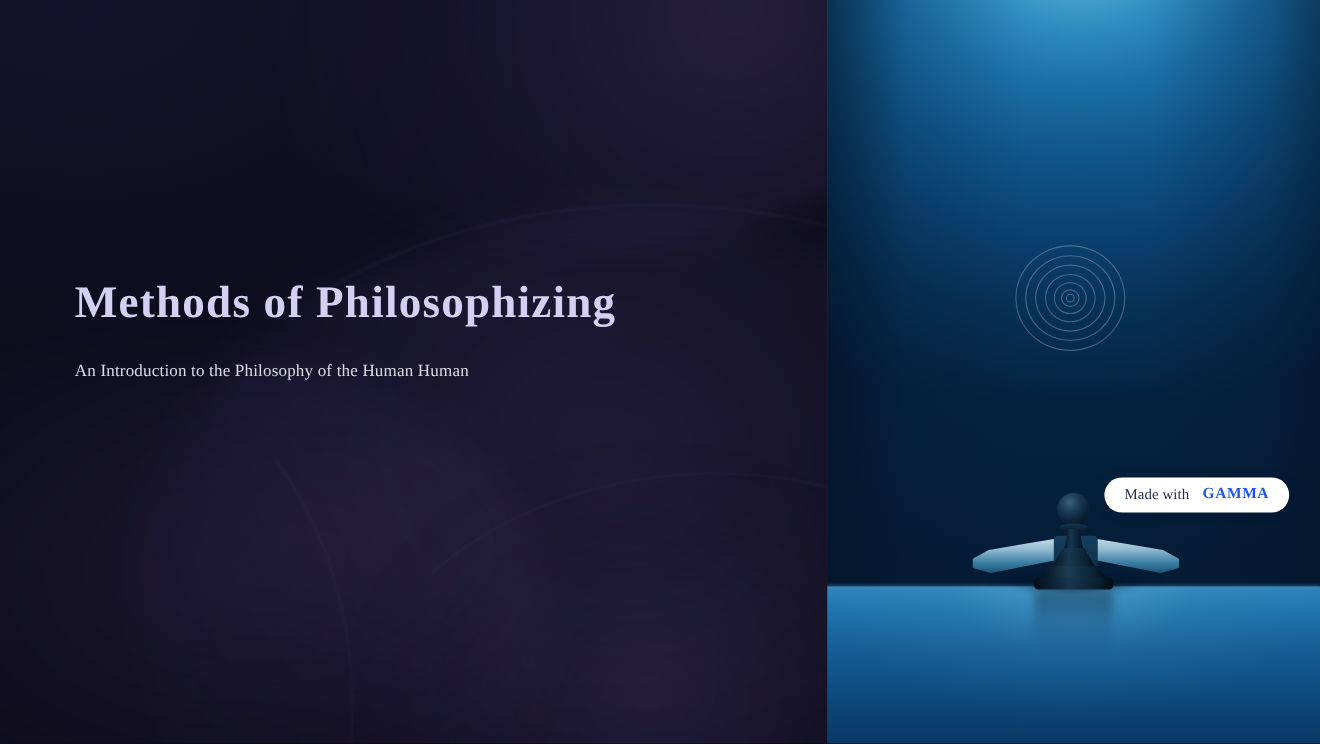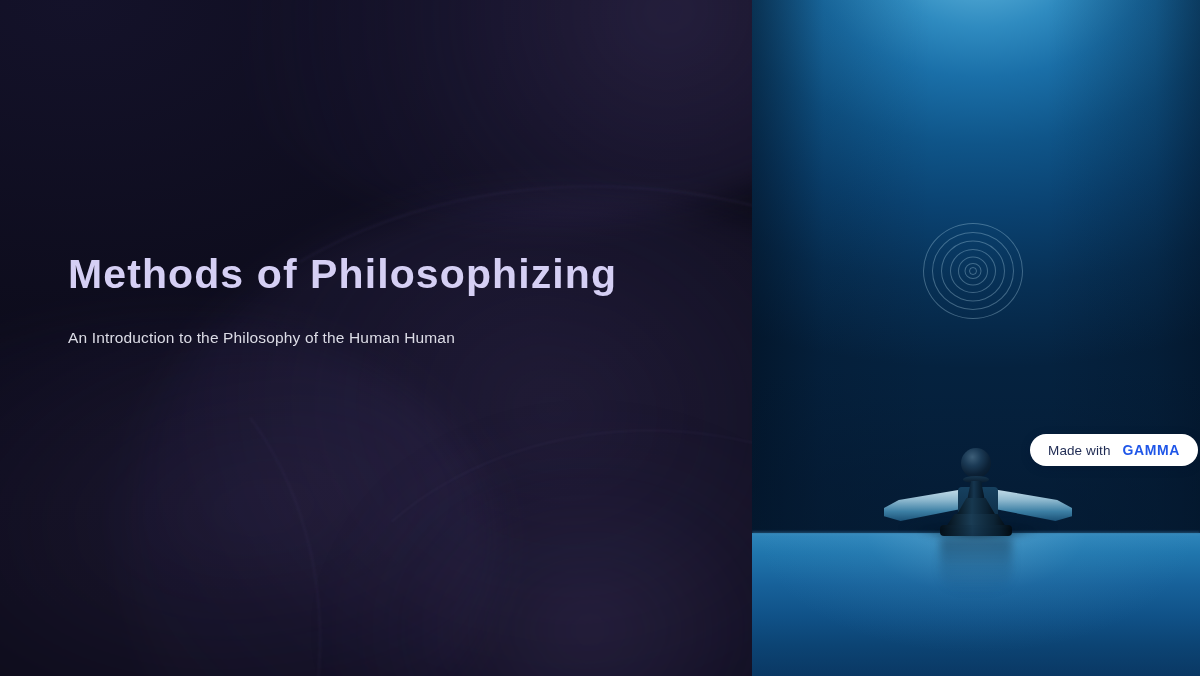--- a/index.html
+++ b/index.html
@@ -9,20 +9,21 @@
     background:#0d0c1c;
     font-family:"Liberation Sans", sans-serif;
     overflow:hidden;
   }
 
   .slide {
     position:relative;
     width:1200px; height:484px;
     display:flex;
     background:#0d0c1c;
+    font-family:Liberation Serif, serif;
   }
 
   
   .left-panel {
     position:relative;
     width:752px; height:676px;
     background:
       radial-gradient(120% 90% at 10% 0%,  #14122a 0%, #0d0c1c 55%, #0b0a17 100%);
     overflow:hidden;
     flex:0 0 752px;
@@ -272,21 +273,21 @@
   }
   .pawn-shadow {
     position:absolute; left:150px; top:527px; width:150px; height:14px;
     background:radial-gradient(50% 60% at 50% 45%, rgba(2,14,28,0.7) 0%, rgba(2,14,28,0.0) 78%);
     filter:blur(3px);
   }
 
   
   .gamma-badge {
     position:absolute;
-    right:2px; bottom:18px;
+    right:28px; bottom:18px;
     width:168px; height:32px;
     border-radius:16px;
     background:#ffffff;
     display:flex;
     align-items:center;
     justify-content:center;
     gap:12px;
     box-shadow:0 2px 10px rgba(0,20,50,0.32);
     z-index:20;
     cursor:pointer;

